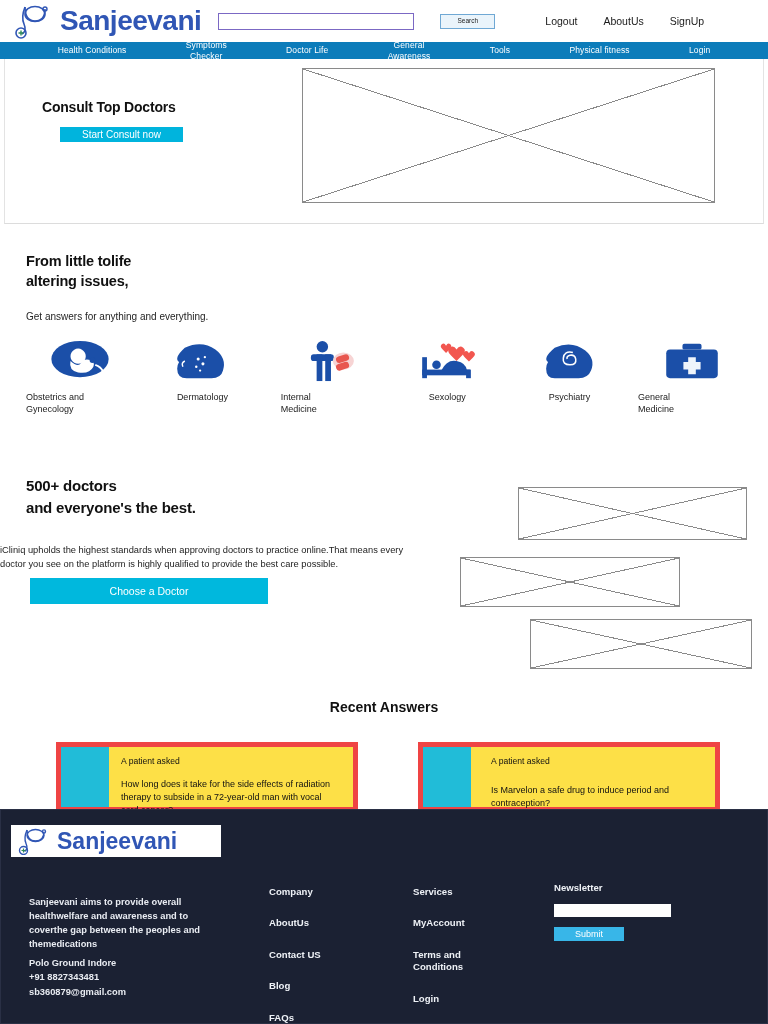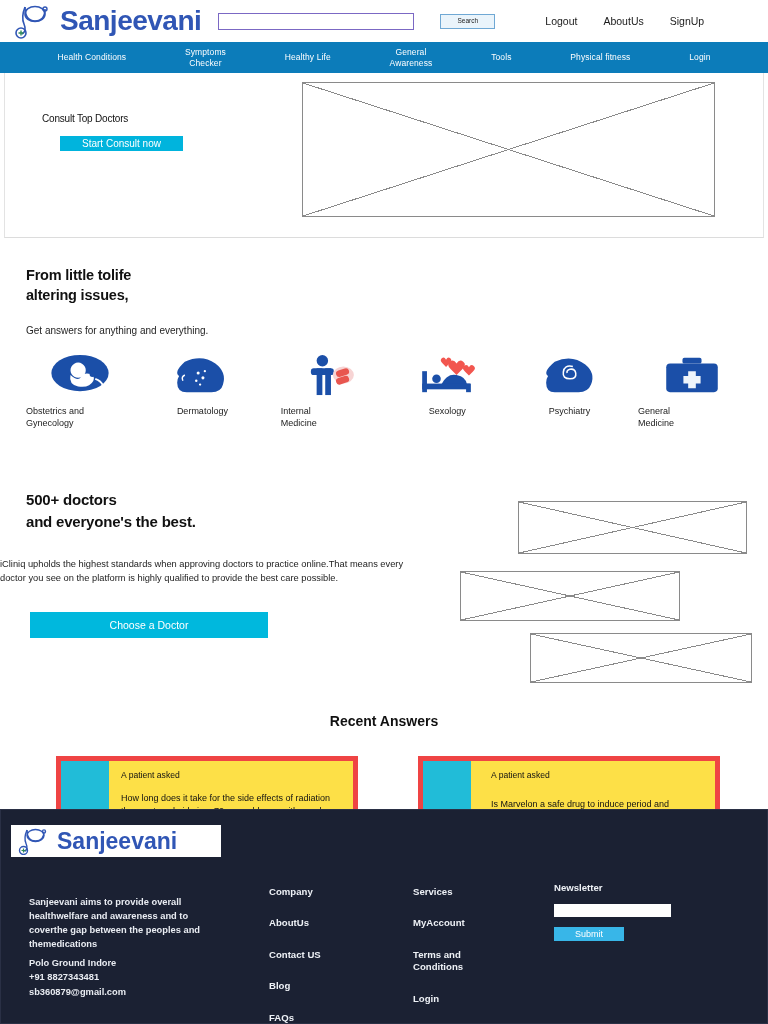--- a/index.html
+++ b/index.html
@@ -60,21 +60,21 @@
   .header-link {
     font-size: 10.5px;
     color: #1a1a1a;
     text-decoration: none;
     cursor: pointer;
     white-space: nowrap;
   }
 
   
   .nav {
-    height: 31px;
+    height: 17px;
     background: #0c7cba;
     display: flex;
     align-items: center;
     justify-content: space-around;
     padding: 0 28px;
   }
   .nav-item {
     color: #ffffff;
     font-size: 8.5px;
     text-align: center;
@@ -88,21 +88,21 @@
   .hero {
     position: relative;
     height: 165px;
     margin: 0 4px;
     border-left: 1px solid #e3e3e3;
     border-right: 1px solid #e3e3e3;
     border-bottom: 1px solid #dcdcdc;
     background: #ffffff;
   }
   .hero-text { position: absolute; left: 37px; top: 40px; width: 270px; }
-  .hero-title { font-size: 10px; font-weight: normal; color: #111; letter-spacing: -0.2px; }
+  .hero-title { font-size: 14px; font-weight: bold; color: #111; letter-spacing: -0.2px; }
   .hero-sub {
     margin-top: 12px;
     font-size: 8.2px;
     color: #2b2b2b;
     line-height: 1.45;
     width: 250px;
   }
   .hero-btn {
     margin-top: 12px;
     margin-left: 18px;
@@ -182,21 +182,21 @@
   }
   .doc-body {
     margin-top: 26px;
     width: 425px;
     font-size: 9.3px;
     color: #222;
     line-height: 1.5;
   }
   .doc-btn {
     margin-left: 30px;
-    margin-top: 26px;
+    margin-top: 6px;
     width: 238px;
     height: 26px;
     background: #00b8dd;
     color: #ffffff;
     border: none;
     font-family: "Liberation Sans", sans-serif;
     font-size: 10.5px;
     cursor: pointer;
   }
   .doc-ph1 { position: absolute; left: 518px; top: 12px; width: 229px; height: 53px; }
@@ -327,21 +327,21 @@
       <a class="header-link">Logout</a>
       <a class="header-link">AboutUs</a>
       <a class="header-link">SignUp</a>
     </div>
   </div>
 
   <div class="nav">
     <div class="nav-item">Health Conditions</div>
     <div class="nav-item">Symptoms
 Checker</div>
-    <div class="nav-item">Healthy Life</div>
+    <div class="nav-item">Doctor Life</div>
     <div class="nav-item">General
 Awareness</div>
     <div class="nav-item">Tools</div>
     <div class="nav-item">Physical fitness</div>
     <div class="nav-item">Login</div>
   </div>
 
   <div class="hero">
     <div class="hero-text">
       <div class="hero-title">Consult Top Doctors</div>

